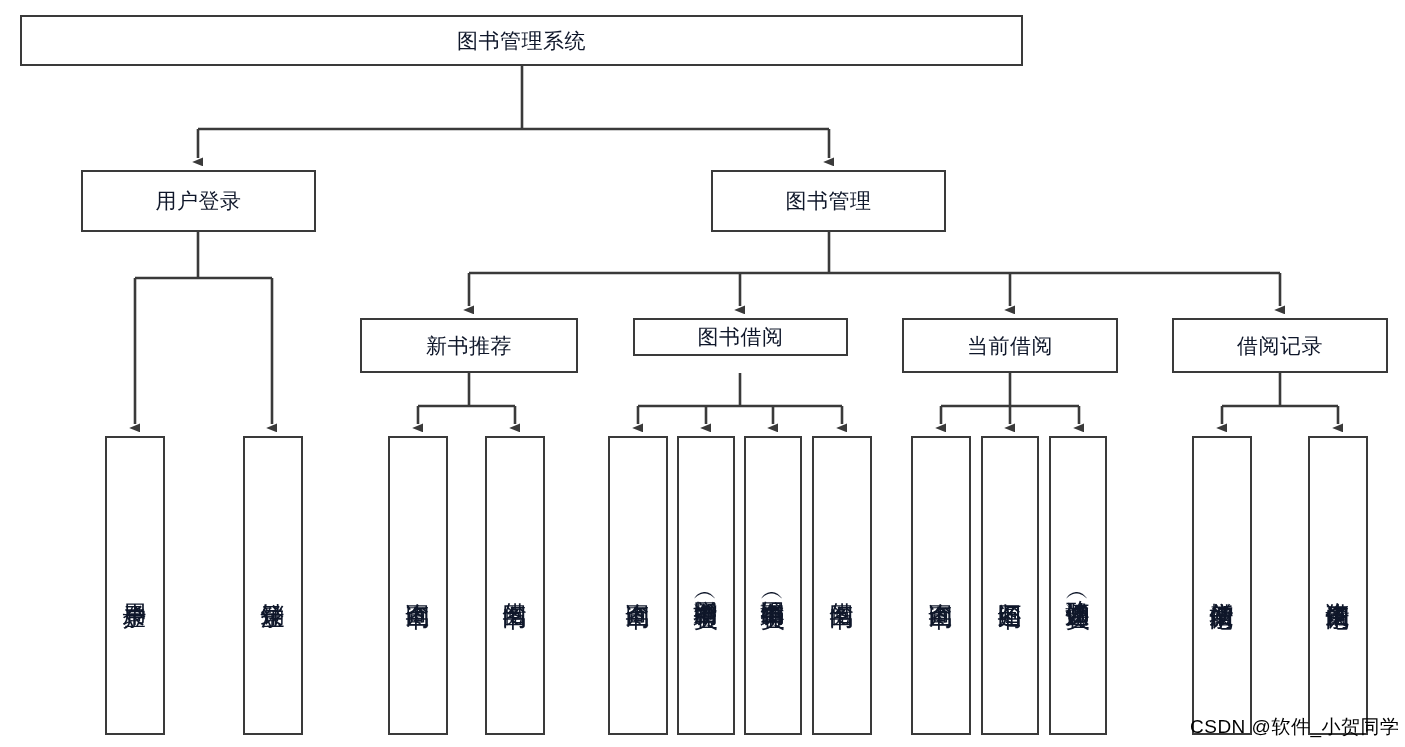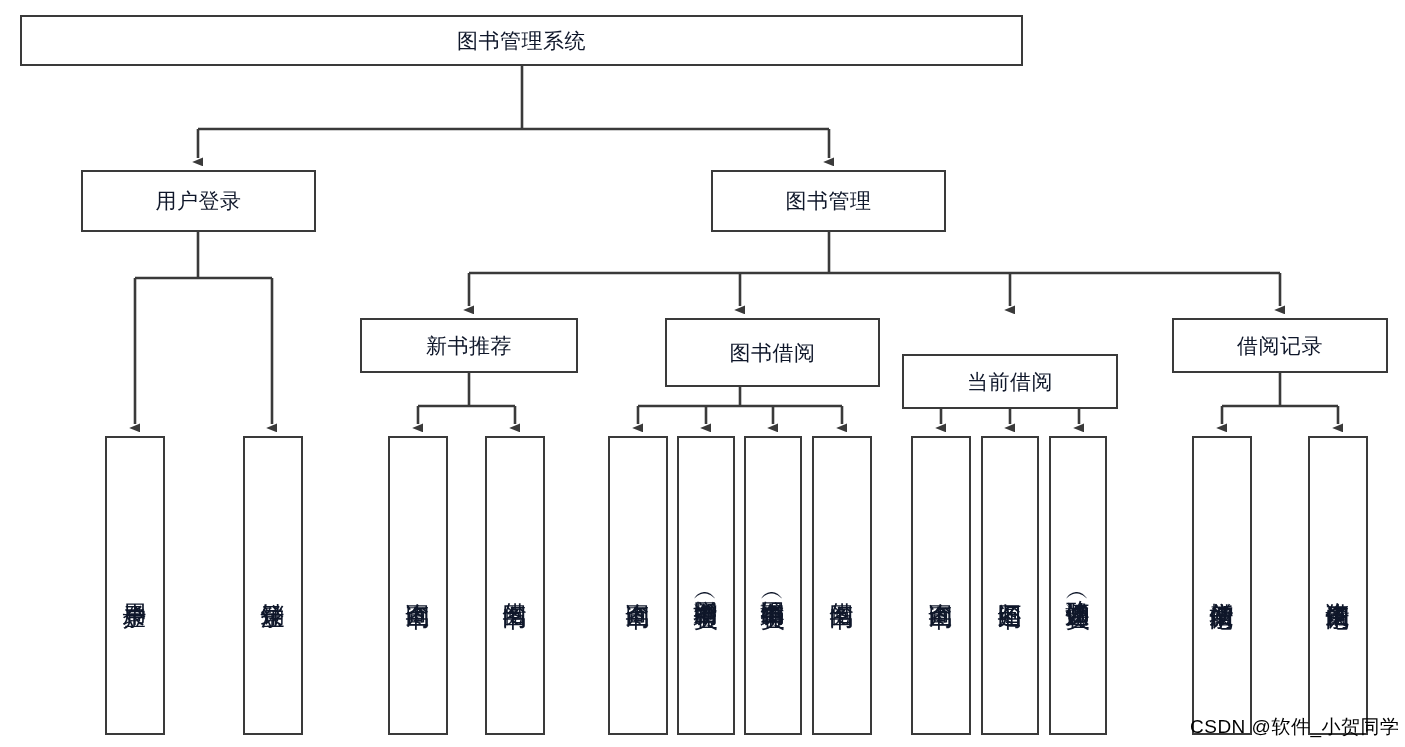--- a/index.html
+++ b/index.html
@@ -128,24 +128,24 @@
   <div class="node horiz" style="left:81px; top:170px; width:235px; height:62px;">
     <span class="label">用户登录</span>
   </div>
   <div class="node horiz" style="left:360px; top:318px; width:218px; height:55px;">
     <span class="label">新书推荐</span>
   </div>
 
   <div class="node horiz" style="left:711px; top:170px; width:235px; height:62px;">
     <span class="label">图书管理</span>
   </div>
-  <div class="node horiz" style="left:633px; top:318px; width:215px; height:69px;margin-left:32px;">
+  <div class="node horiz" style="left:633px; top:318px; width:215px; height:38px;">
     <span class="label">图书借阅</span>
   </div>
-  <div class="node horiz" style="left:902px; top:318px; width:216px; height:55px;margin-top:36px;">
+  <div class="node horiz" style="left:902px; top:318px; width:216px; height:55px;">
     <span class="label">当前借阅</span>
   </div>
   <div class="node horiz" style="left:1172px; top:318px; width:216px; height:55px;">
     <span class="label">借阅记录</span>
   </div>
 
   <div class="node vert" style="left:105px; top:436px; width:60px; height:299px;">
     <span class="label">用户登录</span>
   </div>
   <div class="node vert" style="left:243px; top:436px; width:60px; height:299px;">

